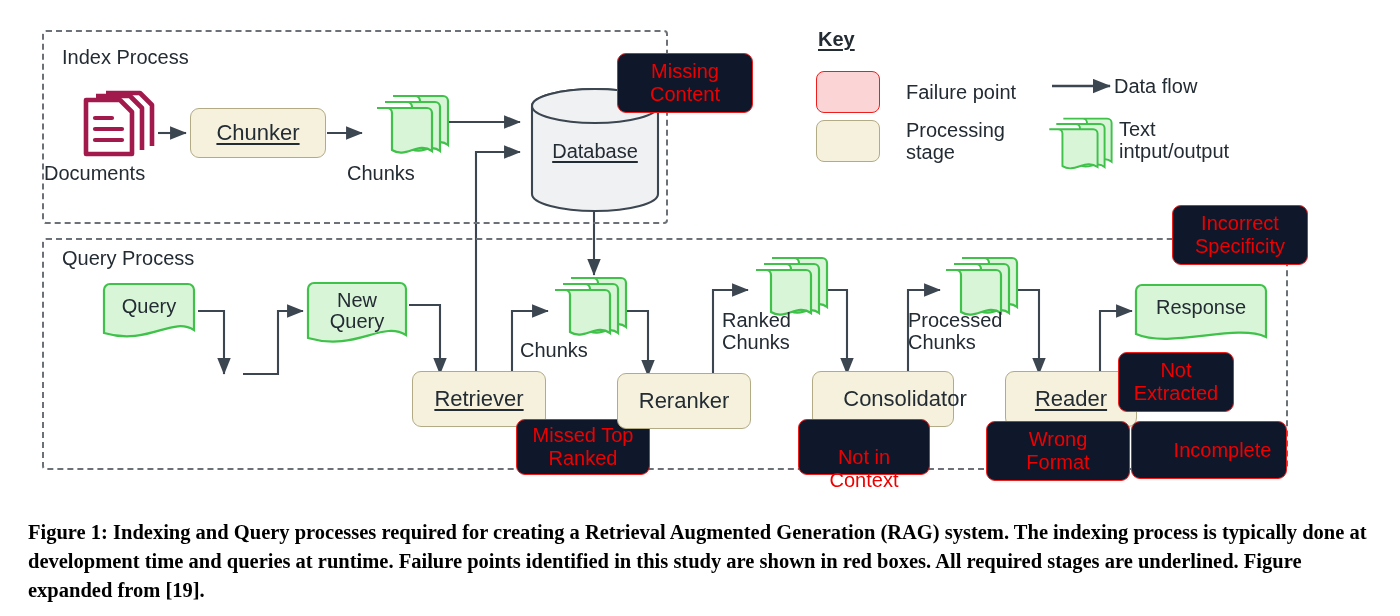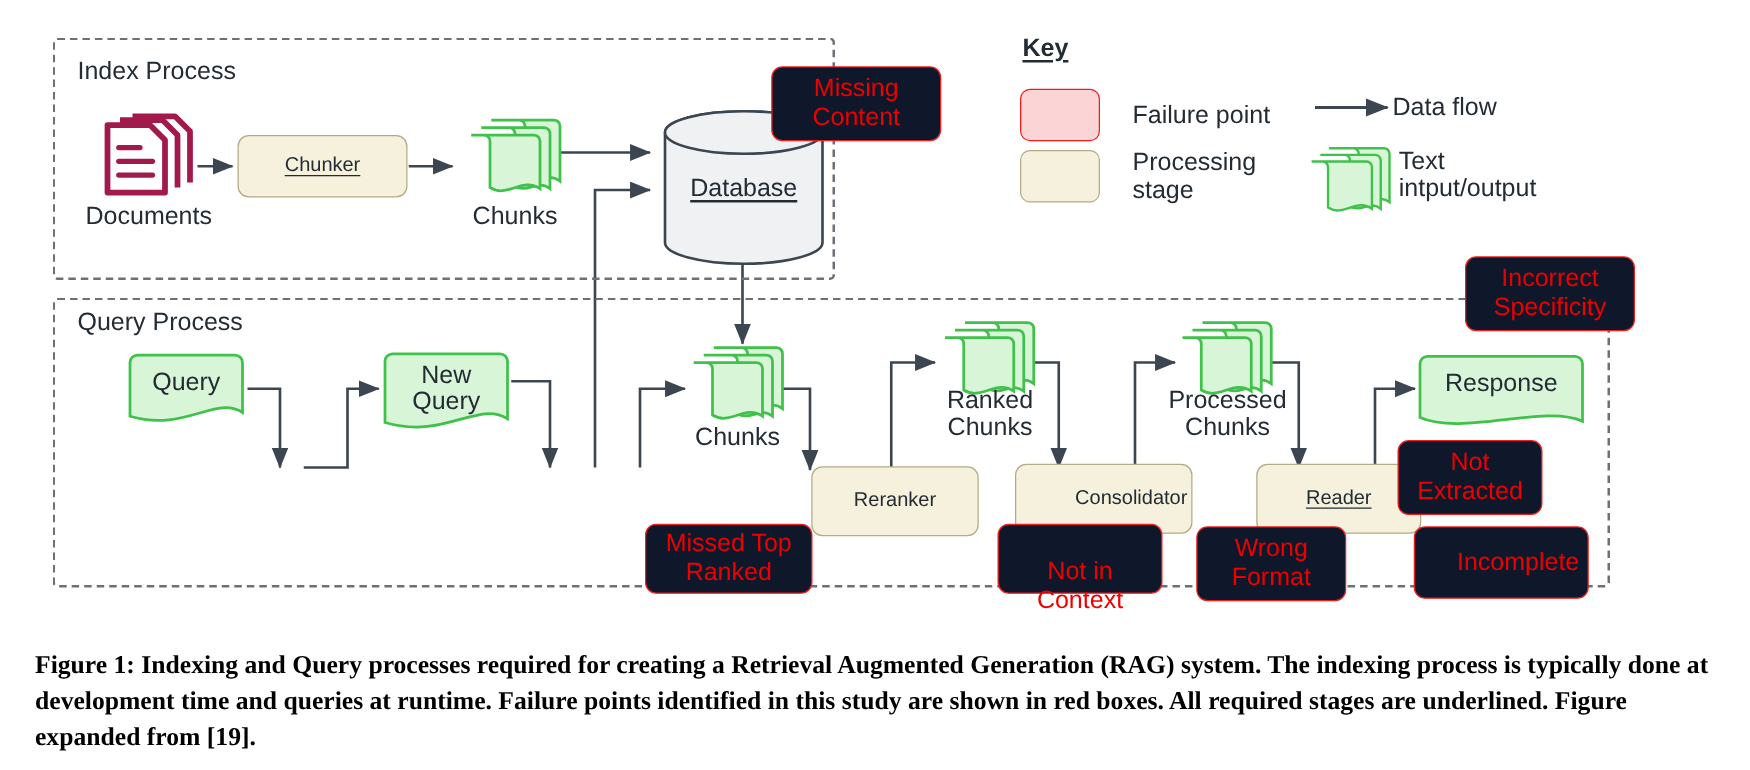--- a/index.html
+++ b/index.html
@@ -35,21 +35,21 @@
 
   
   .stage-box {
     background: #f5f1dd;
     border: 1.6px solid #b3ab86;
     border-radius: 9px;
     display: flex;
     align-items: center;
     justify-content: center;
     text-align: center;
-    font-size: 16px;
+    font-size: 22px;
     color: #232b33;
     line-height: 1.12;
   }
   .stage-box.required > span { text-decoration: underline; text-underline-offset: 3px; }
 
   .fail-box {
     background: #0f172a;
     border: 1.8px solid #f01d1d;
     border-radius: 9px;
     display: flex;
@@ -58,21 +58,20 @@
     text-align: center;
     font-size: 20px;
     color: #ee0000;
     line-height: 1.13;
   }
 
   
   .icon-label {
     font-size: 20px;
     color: #232b33;
-    text-align: center;
     line-height: 1.08;
     white-space: pre-line;
   }
 
   
   .db-wrap { }
   .db-text {
     position: absolute;
     left: 0; right: 0;
     text-align: center;
@@ -244,38 +243,41 @@
 
 
   <div class="abs" style="left:305px;top:282px;width:104px;height:68px;">
     <svg width="104" height="68" viewBox="0 0 104 68">
       <path d="M3,7 a6,6 0 0 1 6,-6 h86 a6,6 0 0 1 6,6 v46 c-24,-15 -50,17 -98,3 z" fill="#d8f5d8" stroke="#3fc14a" stroke-width="2.2"></path>
     </svg>
     <div class="note-text" style="top:8px;">New
 Query</div>
   </div>
 
+  <div class="abs stage-box required" style="left:412px;top:371px;width:134px;height:56px;">
+    <span>Retriever</span>
+  </div>
 
   <div class="abs fail-box" style="left:516px;top:419px;width:134px;height:56px;">
     <span style="white-space:pre-line;">Missed Top
 Ranked</span>
   </div>
 
   <div class="abs" style="left:549px;top:272px;width:82px;height:72px;">
     <svg width="82" height="72" viewBox="0 0 82 72">
       <g fill="#d8f5d8" stroke="#3fc14a" stroke-width="2.2">
         <path d="M22,6 h50 a5,5 0 0 1 5,5 v44 c-10,-8 -18,4 -28,-2 v-42 a5,5 0 0 0 -5,-5 z"></path>
         <path d="M14,12 h50 a5,5 0 0 1 5,5 v44 c-10,-8 -18,4 -28,-2 v-42 a5,5 0 0 0 -5,-5 z"></path>
         <path d="M6,18 h50 a5,5 0 0 1 5,5 v38 c-14,-10 -26,8 -40,-1 v-37 a5,5 0 0 0 -5,-5 z"></path>
       </g>
     </svg>
   </div>
   <div class="abs icon-label" style="left:520px;top:340px;width:140px;">Chunks</div>
 
-  <div class="abs stage-box" style="left:617px;top:373px;width:134px;height:56px;margin-left:32px;">
+  <div class="abs stage-box" style="left:617px;top:373px;width:134px;height:56px;">
     <span>Reranker</span>
   </div>
 
   <div class="abs" style="left:750px;top:252px;width:82px;height:72px;">
     <svg width="82" height="72" viewBox="0 0 82 72">
       <g fill="#d8f5d8" stroke="#3fc14a" stroke-width="2.2">
         <path d="M22,6 h50 a5,5 0 0 1 5,5 v44 c-10,-8 -18,4 -28,-2 v-42 a5,5 0 0 0 -5,-5 z"></path>
         <path d="M14,12 h50 a5,5 0 0 1 5,5 v44 c-10,-8 -18,4 -28,-2 v-42 a5,5 0 0 0 -5,-5 z"></path>
         <path d="M6,18 h50 a5,5 0 0 1 5,5 v38 c-14,-10 -26,8 -40,-1 v-37 a5,5 0 0 0 -5,-5 z"></path>
       </g>
@@ -319,26 +321,26 @@
   <div class="abs fail-box" style="left:1172px;top:205px;width:136px;height:60px;">
     <span style="white-space:pre-line;">Incorrect
 Specificity</span>
   </div>
 
   <div class="abs fail-box" style="left:1118px;top:352px;width:116px;height:60px;">
     <span style="white-space:pre-line;">Not
 Extracted</span>
   </div>
 
-  <div class="abs fail-box" style="left:957px;top:421px;width:120px;height:60px;">
+  <div class="abs fail-box" style="left:986px;top:421px;width:144px;height:60px;">
     <span style="white-space:pre-line;">Wrong
 Format</span>
   </div>
 
-  <div class="abs fail-box" style="left:1131px;top:421px;width:140px;height:58px;padding-left:27px;">
+  <div class="abs fail-box" style="left:1131px;top:421px;width:156px;height:58px;padding-left:27px;">
     <span>Incomplete</span>
   </div>
 
   <div class="abs key-title" style="left:818px;top:28px;">Key</div>
 
   <div class="abs key-swatch-fail" style="left:816px;top:71px;width:64px;height:42px;"></div>
   <div class="abs key-label" style="left:906px;top:81px;">Failure point</div>
 
   <div class="abs key-swatch-stage" style="left:816px;top:120px;width:64px;height:42px;"></div>
   <div class="abs key-label" style="left:906px;top:119px;">Processing

